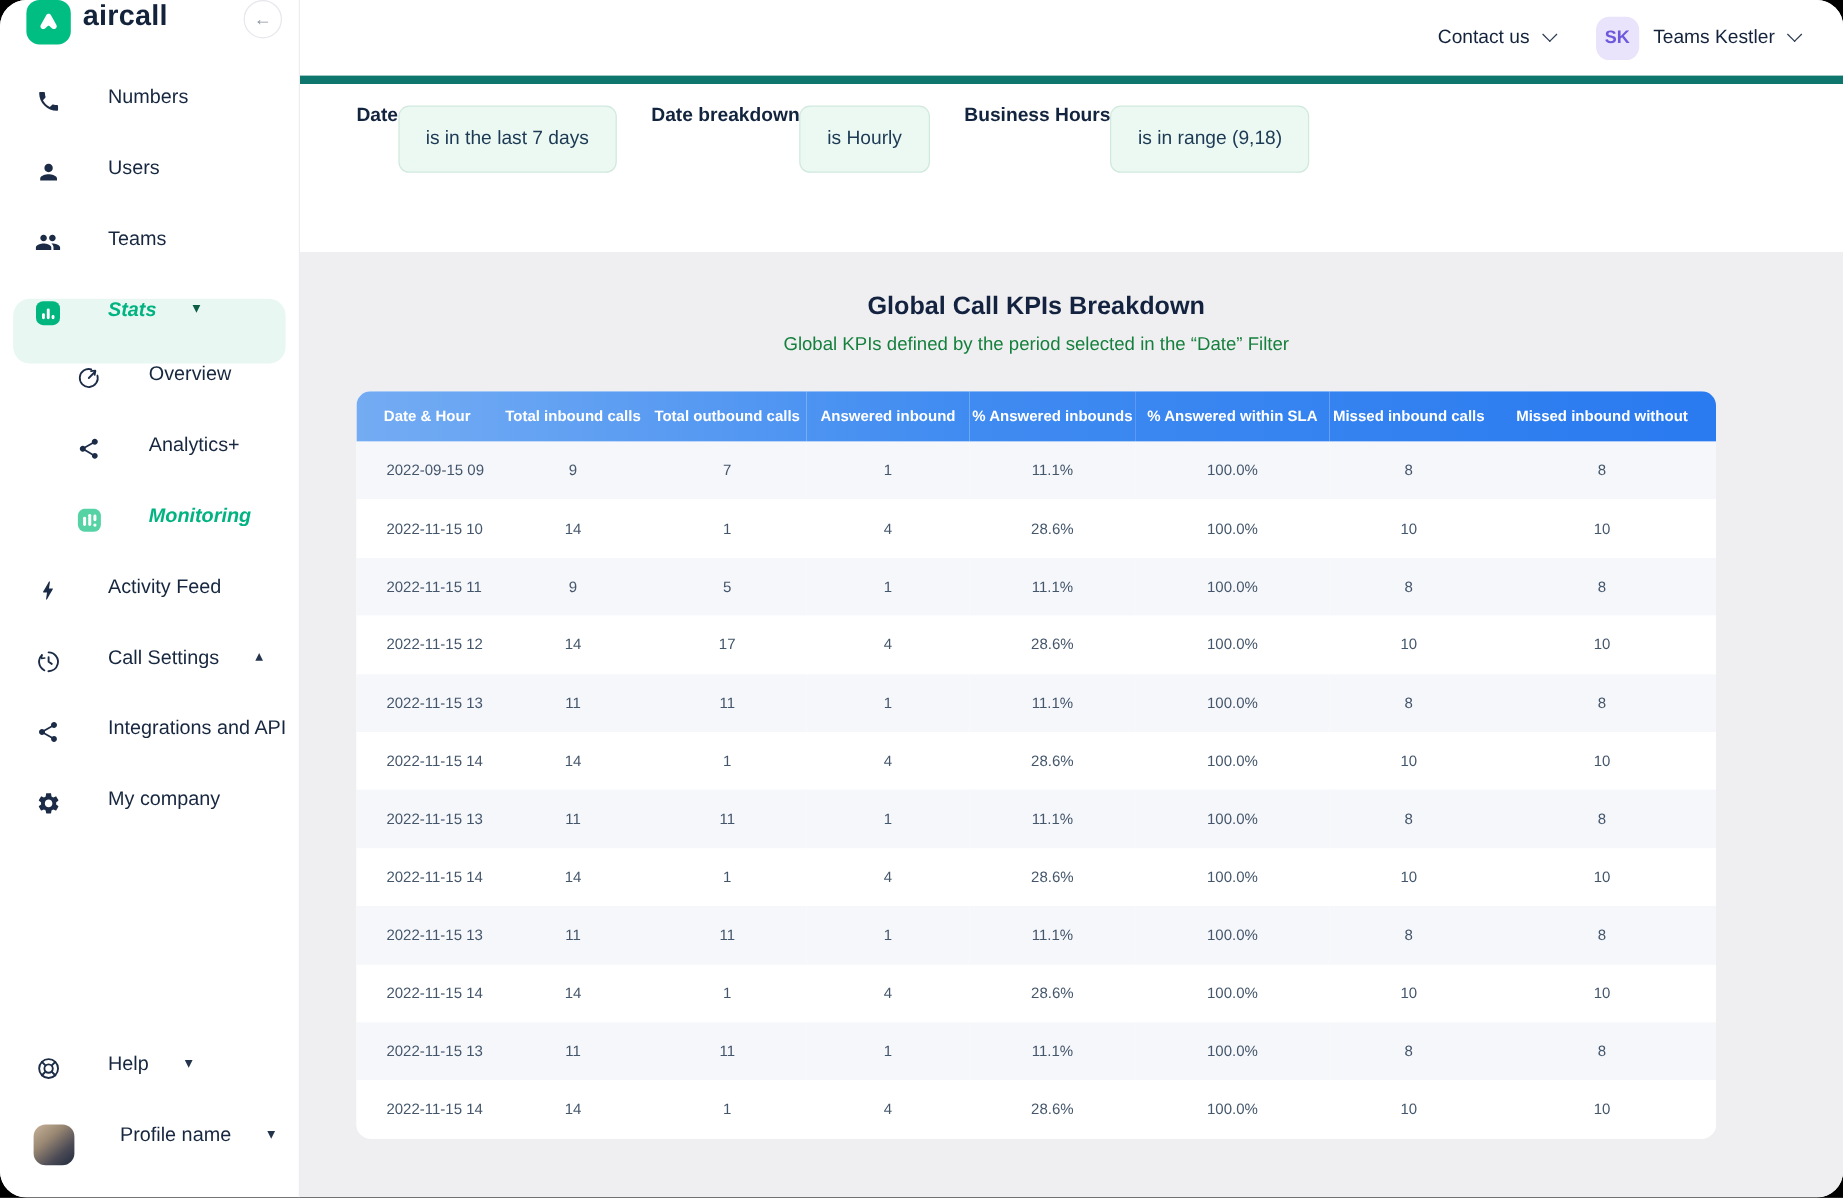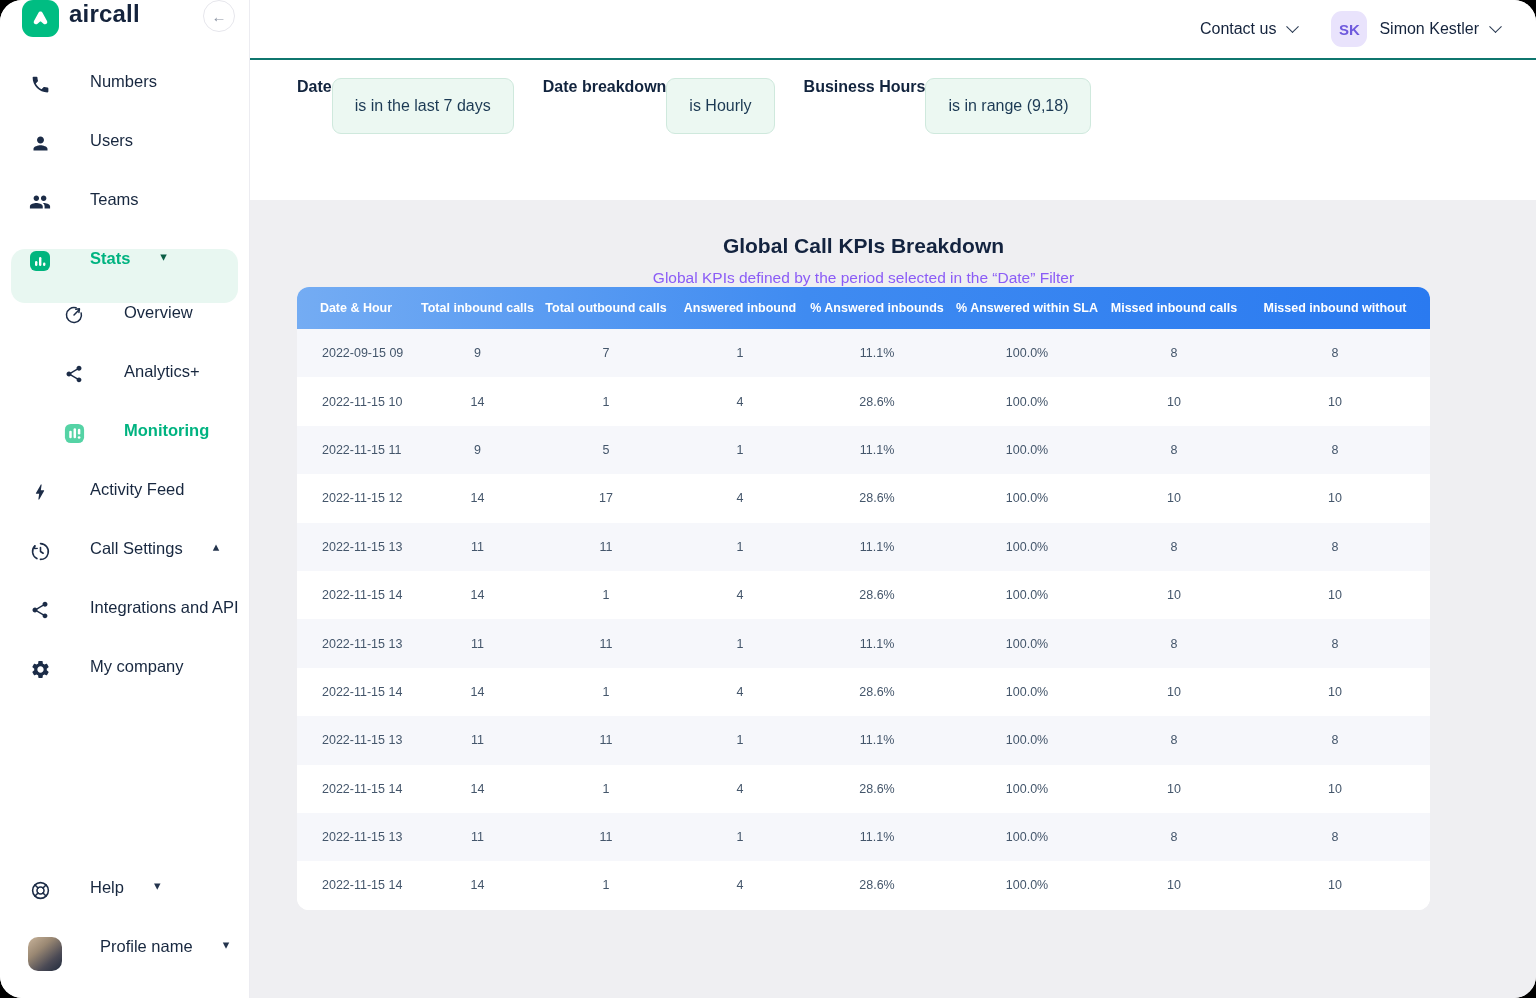--- a/index.html
+++ b/index.html
@@ -11,43 +11,43 @@
   .sidebar { width:250px; min-width:250px; background:#fff; border-right:1px solid #ececf1; display:flex; flex-direction:column; position:relative; z-index:2; }
   .logo-row { height:72px; display:flex; align-items:flex-start; padding:0 14px 0 22px; }
   .logo-mark { width:37px; height:37px; border-radius:11px; background:#00bd82; display:flex; align-items:center; justify-content:center; }
   .logo-word { font-size:24px; font-weight:700; color:#14233c; margin-left:10px; letter-spacing:0.2px; }
   .collapse-btn { margin-left:auto; width:32px; height:32px; border-radius:50%; background:#fff; border:1px solid #e6e6ec; color:#8b93a3; font-size:15px; display:flex; align-items:center; justify-content:center; cursor:pointer; }
   .nav { display:flex; flex-direction:column; }
   .nav-item { height:59px; display:flex; align-items:flex-start; padding-left:28px; cursor:pointer; font-size:16.5px; color:#17273f; font-weight:500;gap:18px; }
   .nav-item .ico { width:24px; height:24px; margin-right:20px; display:flex; align-items:center; justify-content:center; flex-shrink:0; }
   .nav-item.sub { padding-left:62px; }
   .nav-item.active-pill { margin:0 11px; height:54px; padding-left:17px; background:#e8f7f1; border-radius:14px; }
-  .nav-item.active-pill .label, .nav-item.green .label { color:#00b380; font-weight:600; }
+  .nav-item.active-pill .label, .nav-item.green .label { color:#00b380; font-weight:600;font-style:italic; }
   .caret { font-size:13px; margin-left:12px; color:#0b5e46; }
   .caret.navy { color:#24344d; }
   .sidebar-footer { margin-top:auto; padding-bottom:2px; }
   .avatar-photo { width:34px; height:34px; border-radius:10px; background:linear-gradient(140deg,#c9b49b 0%,#9a8873 35%,#4b4a55 70%,#202b3d 100%); margin-right:20px; flex-shrink:0; }
 
   
   .main { flex:1; display:flex; flex-direction:column; min-width:0; }
-  .topbar { height:60px; background:#fff; border-bottom:2px solid #0f766e; display:flex; align-items:center; justify-content:flex-end; padding-right:36px; gap:34px; }
+  .topbar { height:70px; background:#fff; border-bottom:7px solid #0f766e; display:flex; align-items:center; justify-content:flex-end; padding-right:36px; gap:34px; }
   .tb-group { display:flex; align-items:center; gap:12px; cursor:pointer; }
   .tb-label { font-size:16px; color:#14233c; font-weight:500; }
   .chev { width:9px; height:9px; border-right:1.8px solid #2a3a52; border-bottom:1.8px solid #2a3a52; transform:rotate(45deg) translate(-2px,-2px); }
   .sk-badge { width:36px; height:36px; border-radius:11px; background:#e9e3fc; color:#6e59dd; font-size:15px; font-weight:700; display:flex; align-items:center; justify-content:center; }
 
   .filters { background:#fff; height:140px; display:flex; padding:18px 0 0 47px; gap:29px; }
   .filter-group { display:flex; flex-direction:row; }
   .filter-label { font-size:16px; font-weight:700; color:#12243e; margin-bottom:14px; }
   .filter-pill { background:#ecf8f2; border:1px solid #cfe9dd; border-radius:9px; padding:0 22px; height:56px; display:flex; align-items:center; font-size:16px; color:#1c3a54; cursor:pointer; }
 
   .content { flex:1; background:#efeff2; padding:34px 0 0 47px; overflow:hidden; }
   .report { width:1133px; }
   .report-title { text-align:center; font-size:21px; font-weight:700; color:#13233f; margin-bottom:11px; }
-  .report-subtitle { text-align:center; font-size:15.5px; color:#8b5cf6; }
+  .report-subtitle { text-align:center; font-size:15.5px; color:#15803d; margin-bottom:29px; }
 
   .table-card { width:1133px; border-radius:12px; overflow:hidden; background:#fff; }
   table { width:100%; border-collapse:collapse; table-layout:fixed; }
   thead tr { background:linear-gradient(90deg,#74acf3 0%,#3f8bf1 45%,#2a7af0 100%); }
   thead th { height:42px; color:#fff; font-size:12.5px; font-weight:700; text-align:center; }
   tbody td { height:48.4px; font-size:12.5px; color:#44566b; text-align:center; }
   tbody tr:nth-child(odd) { background:#f6f7fb; }
   tbody tr:nth-child(even) { background:#ffffff; }
   th.c0 { width:118px; }
   th.c1 { width:125px; } th.c2 { width:132px; } th.c3 { width:136px; }
@@ -211,21 +211,21 @@
 
   <div class="main">
 
     <header class="topbar">
       <div class="tb-group">
         <span class="tb-label">Contact us</span>
         <span class="chev"></span>
       </div>
       <div class="tb-group">
         <span class="sk-badge">SK</span>
-        <span class="tb-label">Simon Kestler</span>
+        <span class="tb-label">Teams Kestler</span>
         <span class="chev"></span>
       </div>
     </header>
 
     <section class="filters">
       <div class="filter-group">
         <span class="filter-label">Date</span>
         <div class="filter-pill">
             <span>is in the last 7 days</span>
           </div>

